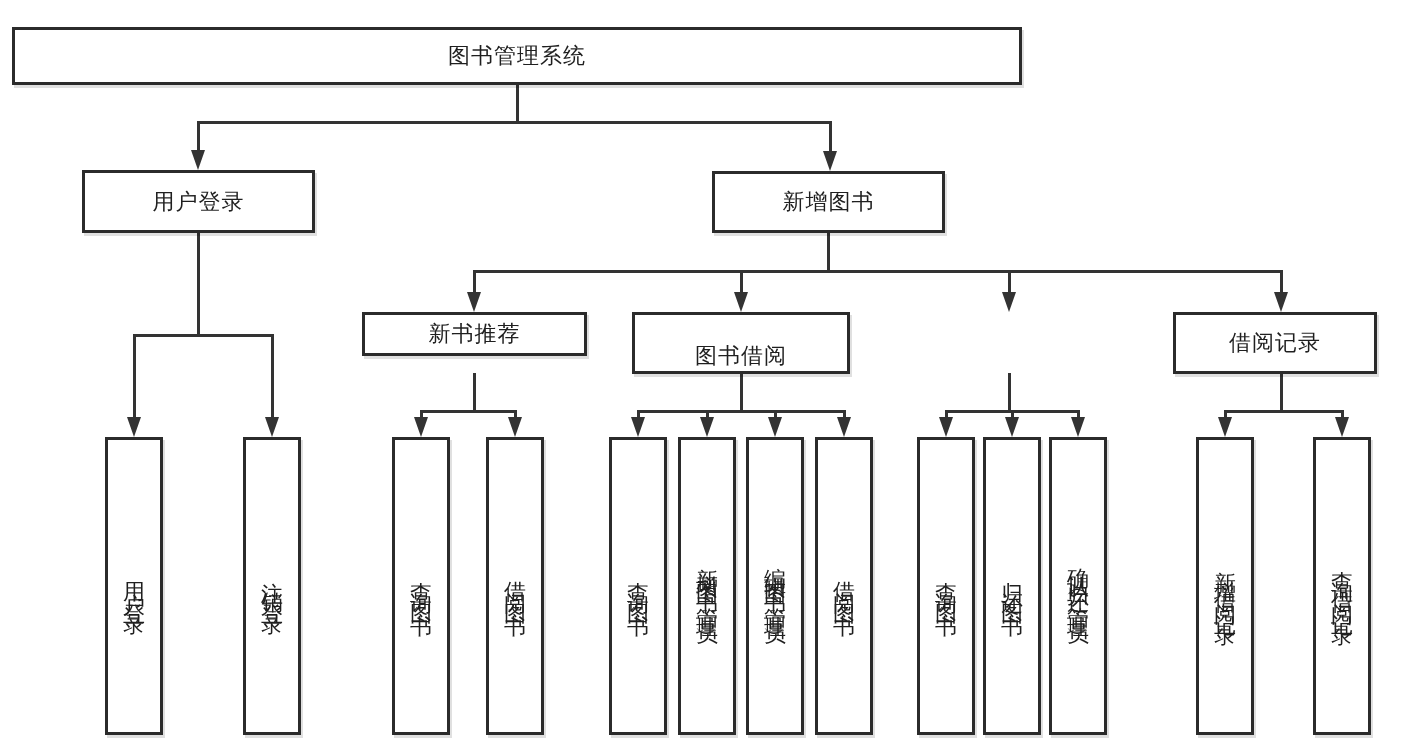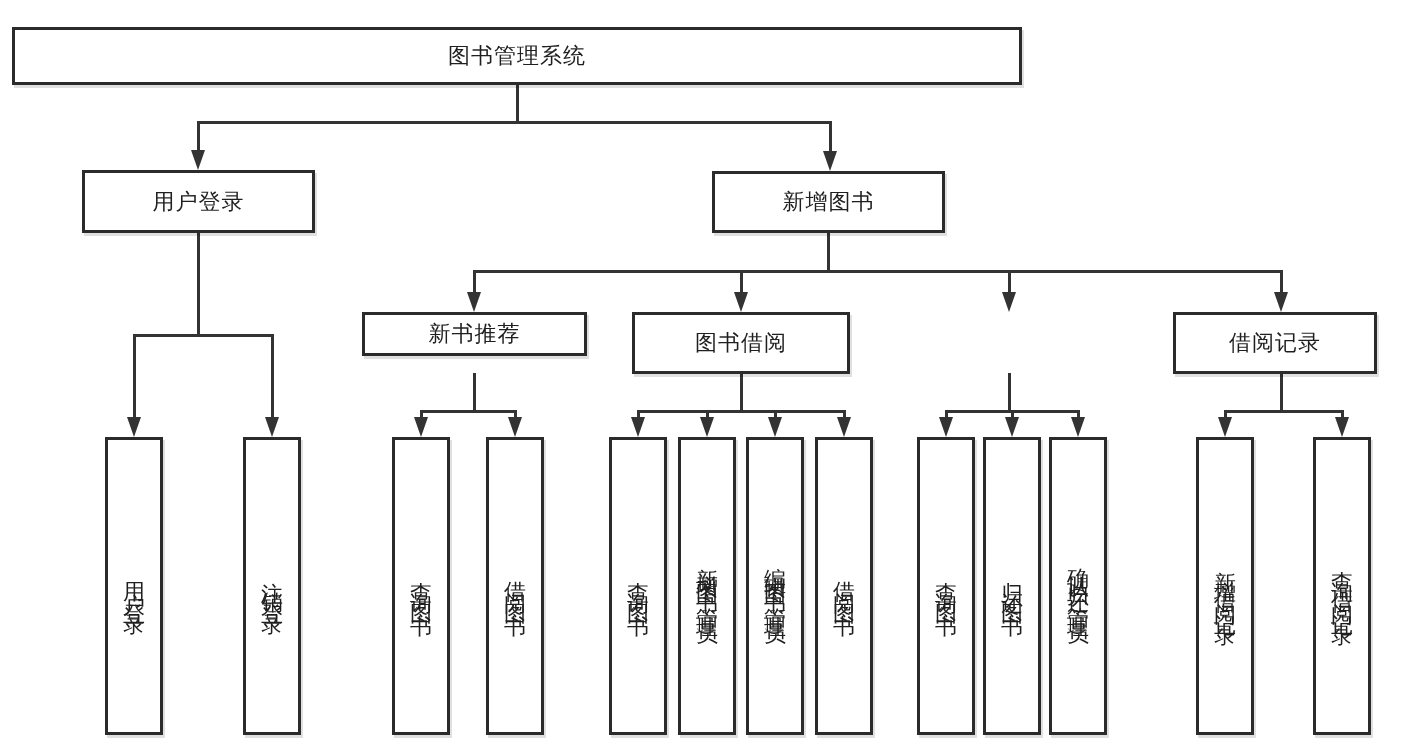--- a/index.html
+++ b/index.html
@@ -102,21 +102,21 @@
   <div class="node" style="left:82px;top:170px;width:233px;height:63px;">
     <span>用户登录</span>
   </div>
   <div class="node" style="left:712px;top:171px;width:233px;height:62px;">
     <span>新增图书</span>
   </div>
 
   <div class="node" style="left:362px;top:312px;width:225px;height:44px;">
     <span>新书推荐</span>
   </div>
-  <div class="node" style="left:632px;top:312px;width:218px;height:62px;">
+  <div class="node" style="left:632px;top:312px;width:218px;height:62px;align-items:flex-end;">
     <span>图书借阅</span>
   </div>
   <div class="node" style="left:1173px;top:312px;width:204px;height:62px;">
     <span>借阅记录</span>
   </div>
 
   <div class="leaf" style="left:105px;">
     <span class="vt">用户登录</span>
   </div>
   <div class="leaf" style="left:243px;">

